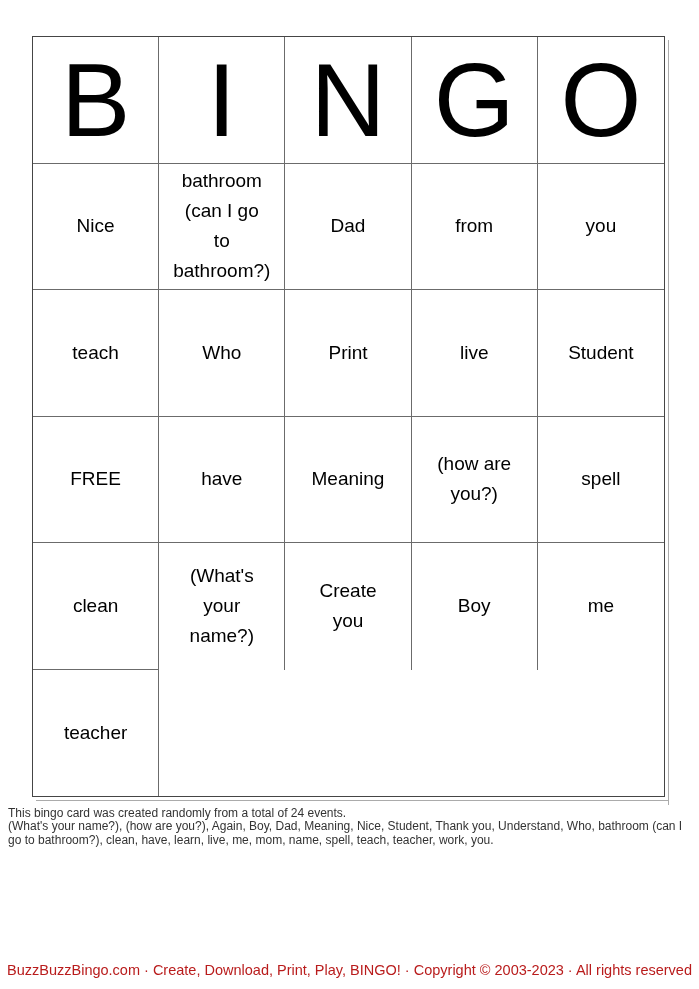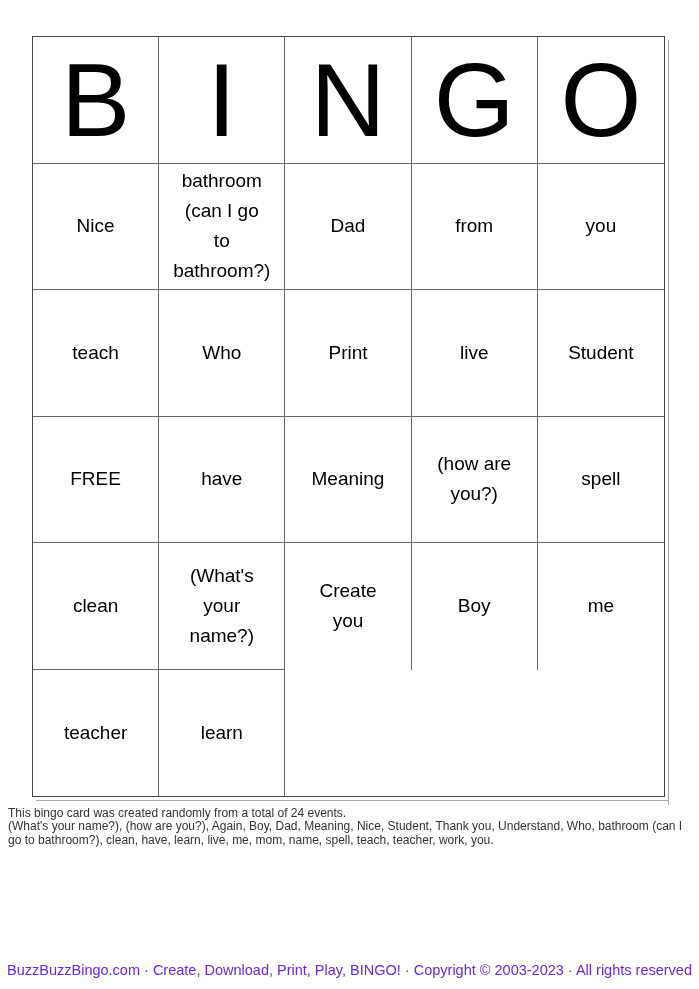--- a/index.html
+++ b/index.html
@@ -86,21 +86,21 @@
 
     
     .footer {
       position: absolute;
       left: 0;
       top: 961px;
       width: 699px;
       text-align: center;
       font-size: 14.5px;
       line-height: 18px;
-      color: #6d28d9;
+      color: #b91c1c;
     }
   </style>
 </head>
 <body>
 
 <div class="bingo-card">
 
   <div class="cell header-cell">B</div>
   <div class="cell header-cell">I</div>
   <div class="cell header-cell">N</div>
@@ -131,21 +131,20 @@
   <div class="cell word-cell">clean</div>
   <div class="cell word-cell">(What's
 your
 name?)</div>
 
   <div class="cell word-cell">Create
 you</div>
   <div class="cell word-cell">Boy</div>
   <div class="cell word-cell">me</div>
   <div class="cell word-cell">teacher</div>
-  <div class="cell word-cell">learn</div>
 </div>
 
 <div class="disclaimer">
   <div>This bingo card was created randomly from a total of 24 events.</div>
   <div>(What's your name?), (how are you?), Again, Boy, Dad, Meaning, Nice, Student, Thank you, Understand, Who, bathroom (can I go to bathroom?), clean, have, learn, live, me, mom, name, spell, teach, teacher, work, you.</div>
 </div>
 
 <div class="footer">
   <span>BuzzBuzzBingo.com · Create, Download, Print, Play, BINGO! · Copyright © 2003-2023 · All rights reserved</span>
 </div>

